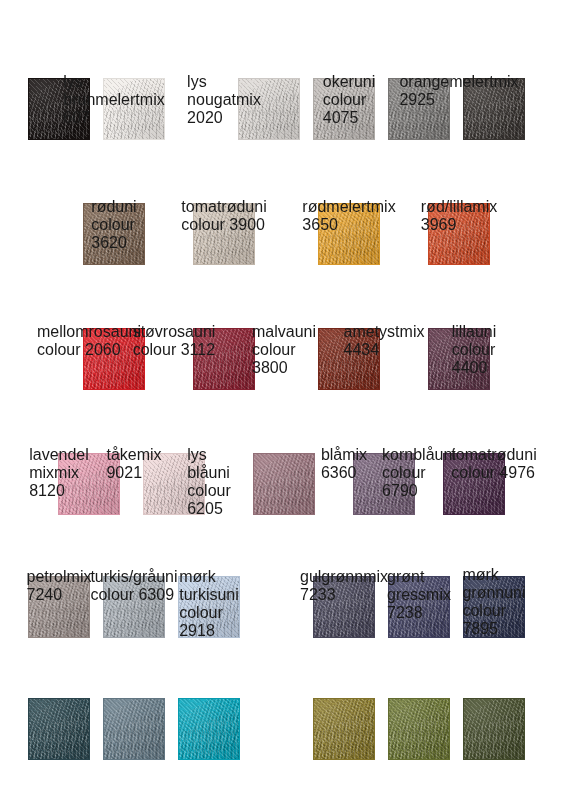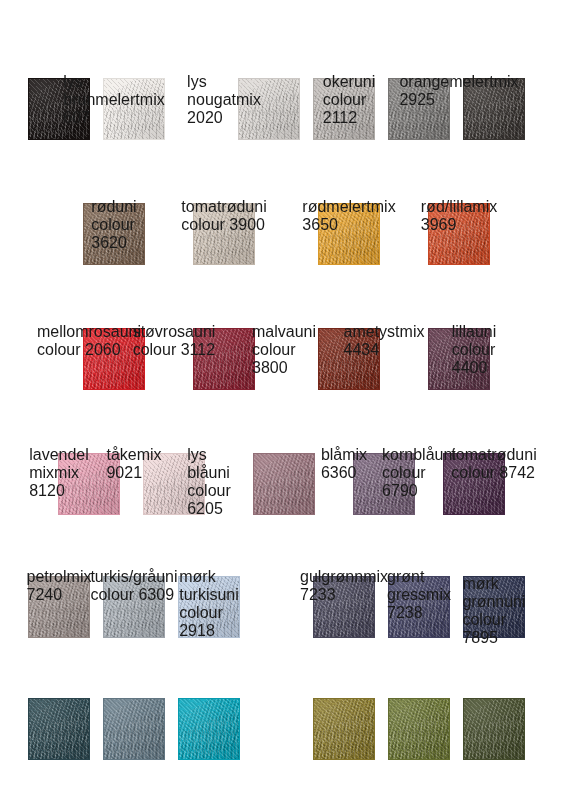--- a/index.html
+++ b/index.html
@@ -208,21 +208,21 @@
           <div class="yarn">
             <div class="y1"></div>
             <div class="y2"></div>
             <div class="y3"></div>
             <div class="y4"></div>
             <div class="y5"></div>
           </div>
         </div>
       </div>
       <div class="swatch-cell" style="left: 318px;">
-        <div class="lbl-wrap" style="height: 34px; bottom: 62px;"><span class="ln" style="width: auto;">oker</span><span class="ln" style="width: auto;">uni colour 2112</span></div>
+        <div class="lbl-wrap" style="height: 34px; bottom: 62px;"><span class="ln" style="width: auto;">oker</span><span class="ln" style="width: auto;">uni colour 4075</span></div>
         <div class="swatch-chip" style="position: absolute; top: 34px; background: rgb(232, 164, 46);">
           <div class="yarn">
             <div class="y1"></div>
             <div class="y2"></div>
             <div class="y3"></div>
             <div class="y4"></div>
             <div class="y5"></div>
           </div>
         </div>
       </div>
@@ -406,21 +406,21 @@
           <div class="yarn">
             <div class="y1"></div>
             <div class="y2"></div>
             <div class="y3"></div>
             <div class="y4"></div>
             <div class="y5"></div>
           </div>
         </div>
       </div>
       <div class="swatch-cell" style="left: 463px;">
-        <div class="lbl-wrap" style="height: 34px; bottom: 62px;"><span class="ln" style="width: auto;">tomatrød</span><span class="ln" style="width: auto;">uni colour 8742</span></div>
+        <div class="lbl-wrap" style="height: 34px; bottom: 62px;"><span class="ln" style="width: auto;">tomatrød</span><span class="ln" style="width: auto;">uni colour 4976</span></div>
         <div class="swatch-chip" style="position: absolute; top: 34px; background: rgb(47, 53, 81);">
           <div class="yarn">
             <div class="y1"></div>
             <div class="y2"></div>
             <div class="y3"></div>
             <div class="y4"></div>
             <div class="y5"></div>
           </div>
         </div>
       </div>
@@ -480,21 +480,21 @@
           <div class="yarn">
             <div class="y1"></div>
             <div class="y2"></div>
             <div class="y3"></div>
             <div class="y4"></div>
             <div class="y5"></div>
           </div>
         </div>
       </div>
       <div class="swatch-cell" style="left: 463px;">
-        <div class="lbl-wrap" style="height: 34px; bottom: 55px;"><span class="ln" style="width: auto;">mørk grønn</span><span class="ln" style="width: auto;">uni colour 7895</span></div>
+        <div class="lbl-wrap" style="height: 34px; bottom: 64px;"><span class="ln" style="width: auto;">mørk grønn</span><span class="ln" style="width: auto;">uni colour 7895</span></div>
         <div class="swatch-chip" style="position: absolute; top: 34px; background: rgb(74, 82, 48);">
           <div class="yarn">
             <div class="y1"></div>
             <div class="y2"></div>
             <div class="y3"></div>
             <div class="y4"></div>
             <div class="y5"></div>
           </div>
         </div>
       </div>

